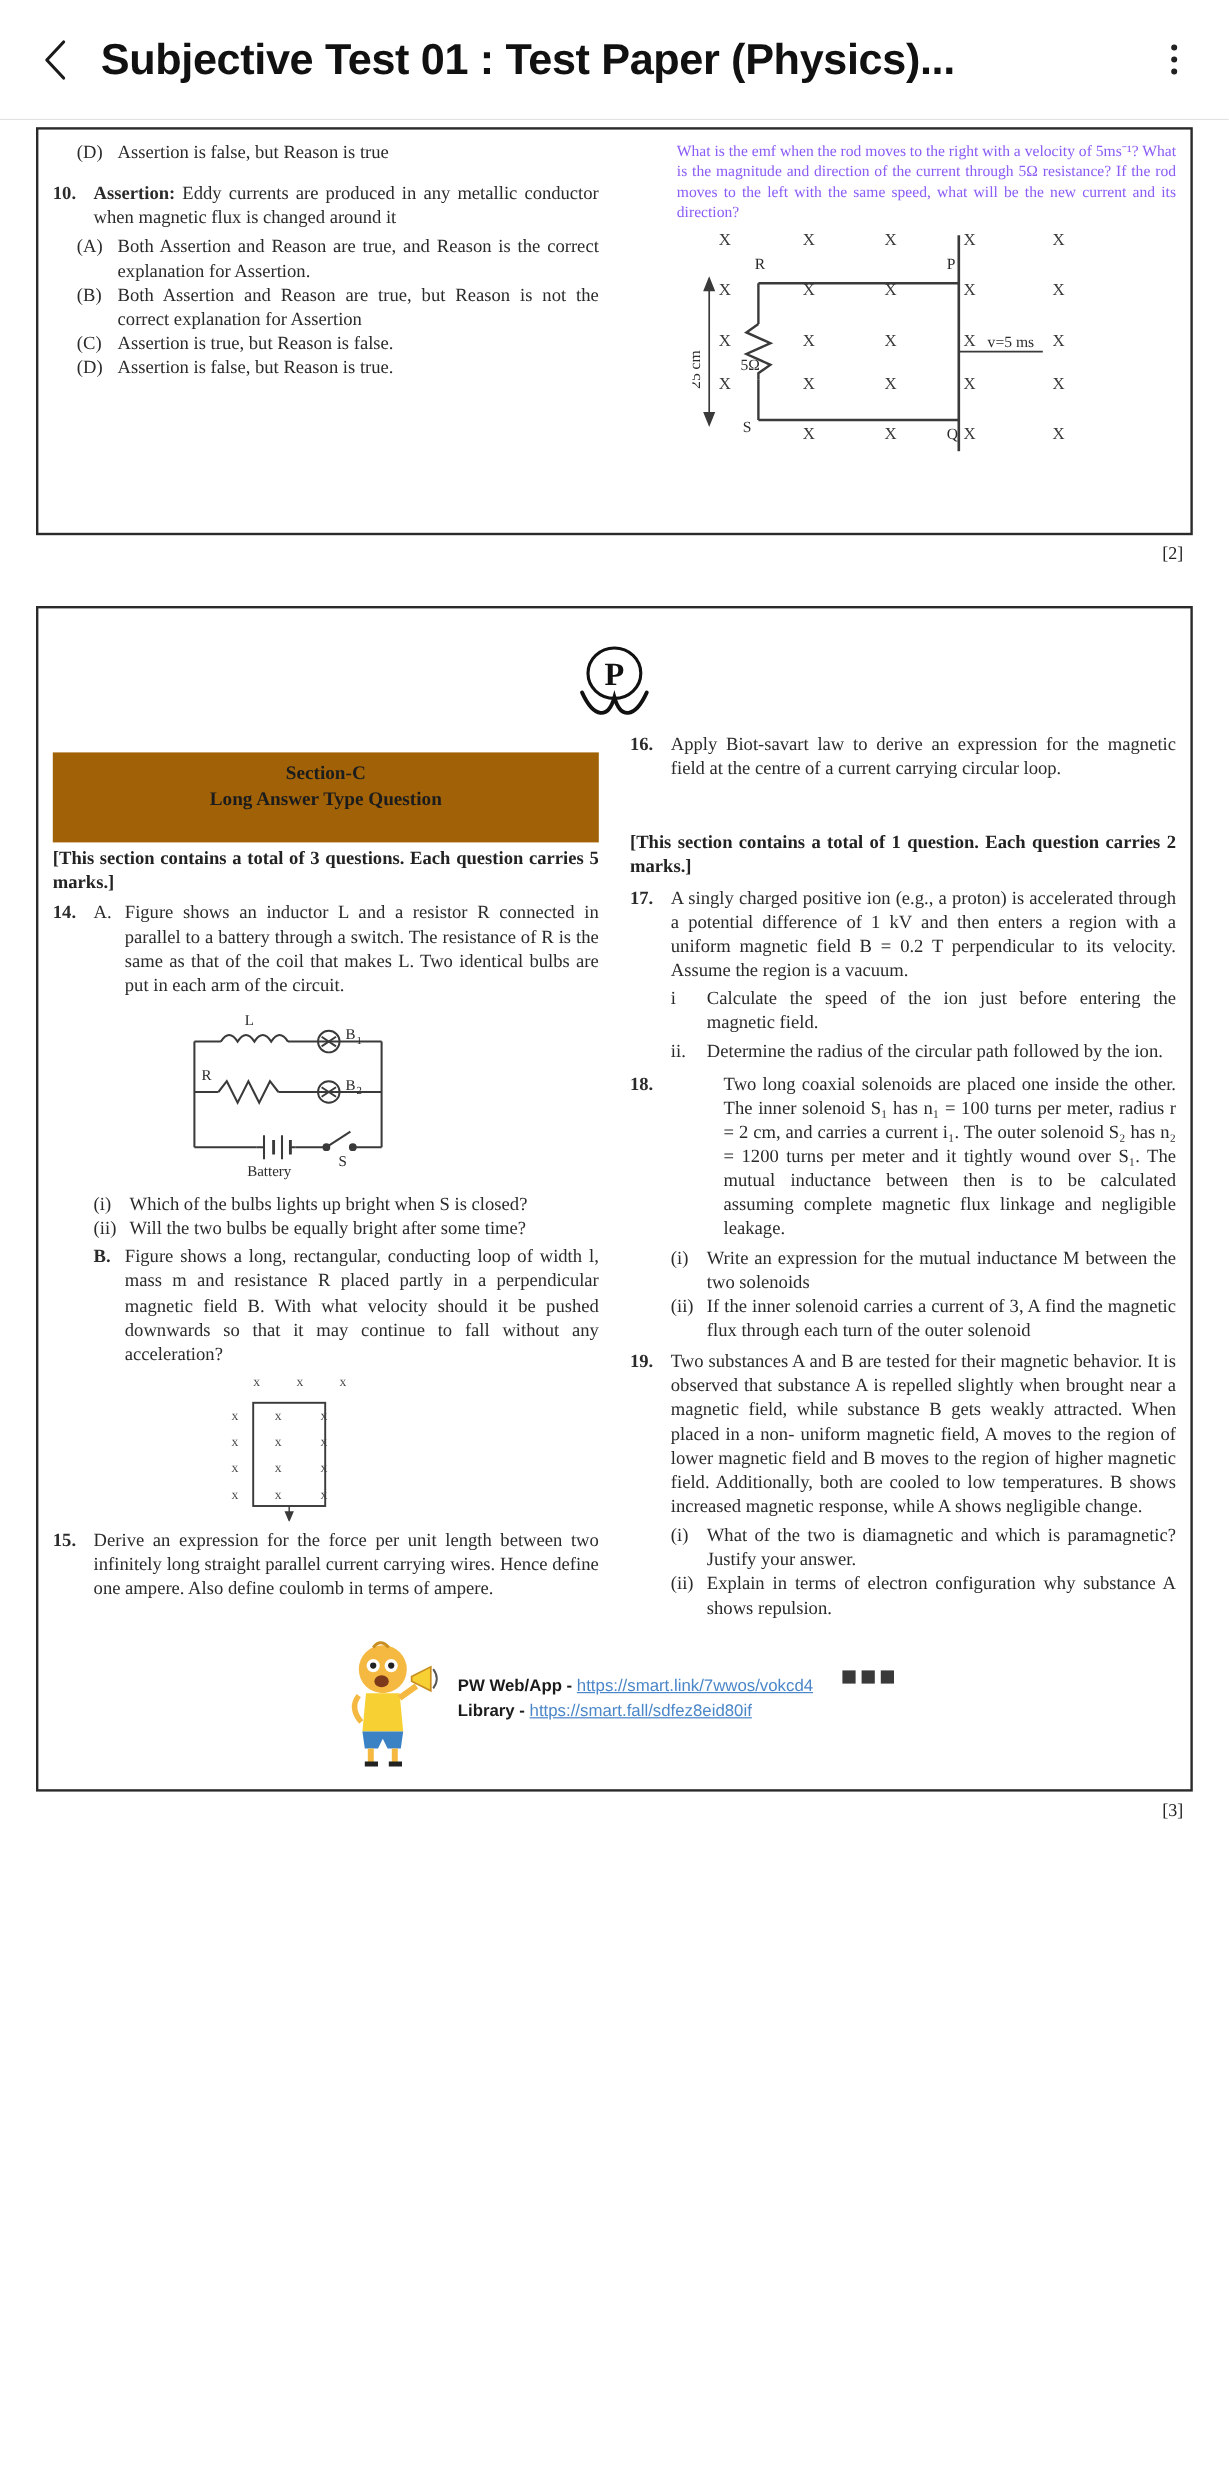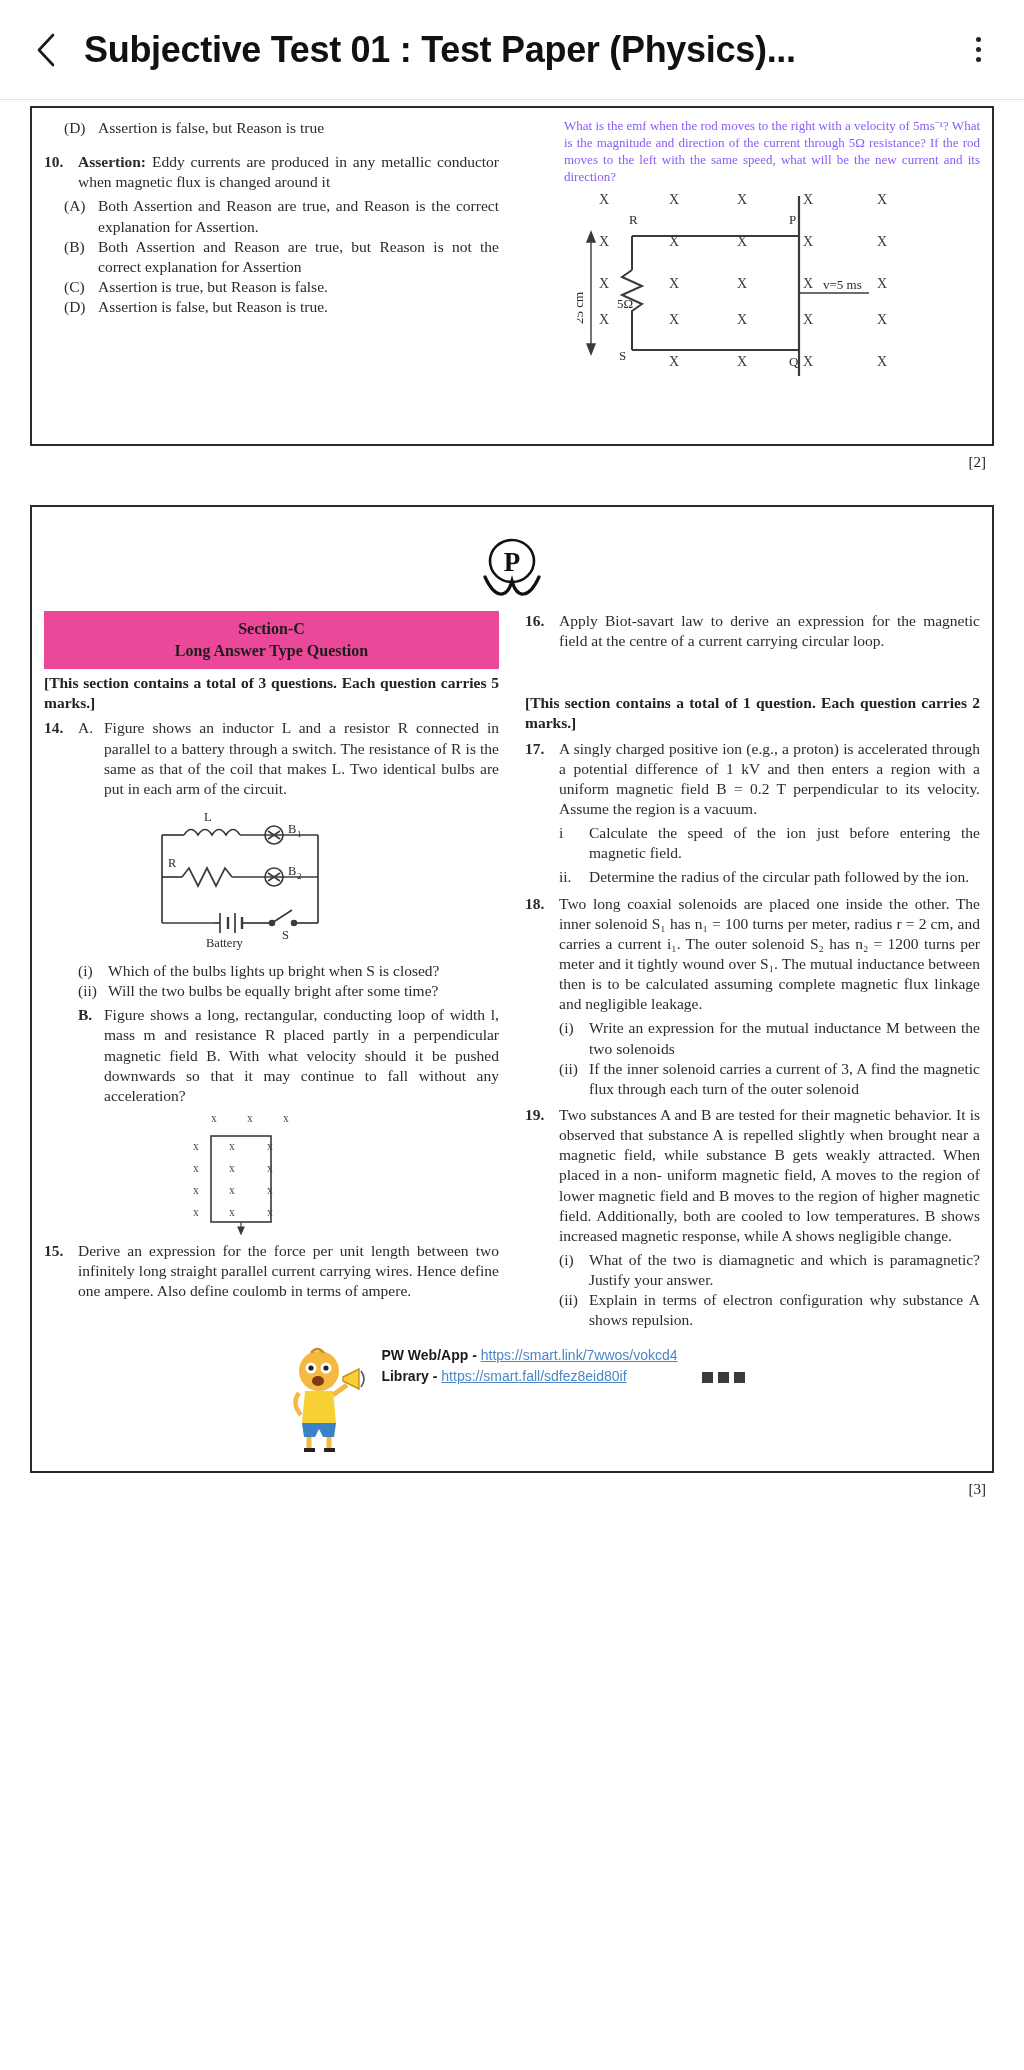--- a/index.html
+++ b/index.html
@@ -109,24 +109,24 @@
     line-height: 1.30;
     color: #2b2b2b;
     margin-left: 20px;
   }
   .optlab { flex: 0 0 34px; }
   .optbody { flex: 1 1 auto; text-align: justify; }
   .plain { font-size: 13px; line-height: 1.30; color: #8b5cf6; text-align: justify; margin-left: 39px; }
   b { font-weight: bold; }
 
   .sec-banner {
-    background: #ec4899;
+    background: #a16207;
     text-align: center;
-    padding: 7px 0 8px 0;
-    margin: 0 0 0 0;
+    padding: 7px 0 25px 0;
+    margin: 16px 0 0 0;
   }
   .sec-banner div {
     font-size: 16px;
     font-weight: bold;
     color: #1c1c1c;
     line-height: 1.35;
   }
   .sec-note {
     font-size: 15.5px;
     font-weight: bold;
@@ -145,21 +145,21 @@
 
   
   .fig-inductor { margin: 6px 0 6px 0; display:flex; justify-content:center; }
 
   
   .fig-loop { margin: 4px 0 6px 0; display:flex; justify-content:center; }
 
   
   .footer {
     display: flex;
-    align-items: flex-start;
+    align-items: center;
     justify-content: center;
     gap: 16px;
     margin-top: 14px;
     padding-bottom: 4px;
   }
   .footer-mascot { width: 86px; height: 110px; flex: 0 0 auto; }
   .footer-text {
     font-family: "Liberation Sans", sans-serif;
     font-size: 14px;
     line-height: 1.5;
@@ -468,21 +468,21 @@
         </div>
         <div class="sub">
           <div class="sublab">i</div>
           <div class="subbody">Calculate the speed of the ion just before entering the magnetic field.</div>
         </div>
         <div class="sub" style="margin-top:4px;">
           <div class="sublab">ii.</div>
           <div class="subbody">Determine the radius of the circular path followed by the ion.</div>
         </div>
 
-        <div class="q" style="margin-top:6px;">
+        <div class="q" style="margin-top:6px;gap:44px;">
           <div class="qnum">18.</div>
           <div class="qbody">Two long coaxial solenoids are placed one inside the other. The inner solenoid S₁ has n₁ = 100 turns per meter, radius r = 2 cm, and carries a current i₁. The outer solenoid S₂ has n₂ = 1200 turns per meter and it tightly wound over S₁. The mutual inductance between then is to be calculated assuming complete magnetic flux linkage and negligible leakage.</div>
         </div>
         <div class="sub">
           <div class="sublab">(i)</div>
           <div class="subbody">Write an expression for the mutual inductance M between the two solenoids</div>
         </div>
         <div class="sub">
           <div class="sublab">(ii)</div>
           <div class="subbody">If the inner solenoid carries a current of 3, A find the magnetic flux through each turn of the outer solenoid</div>

